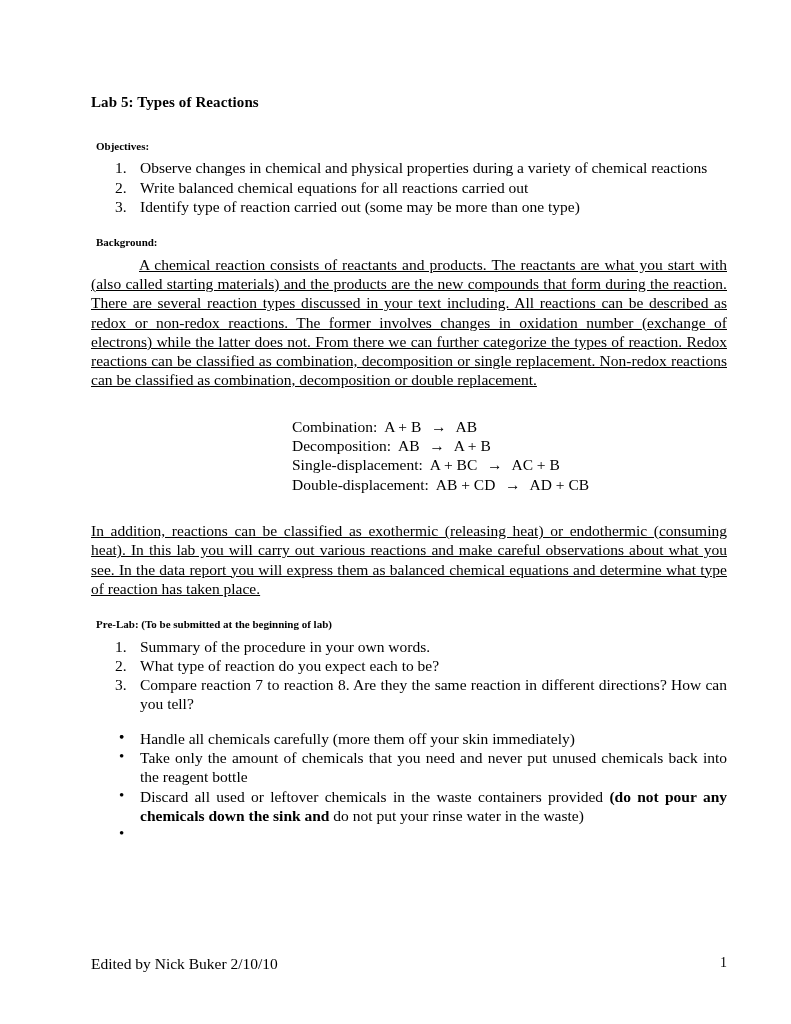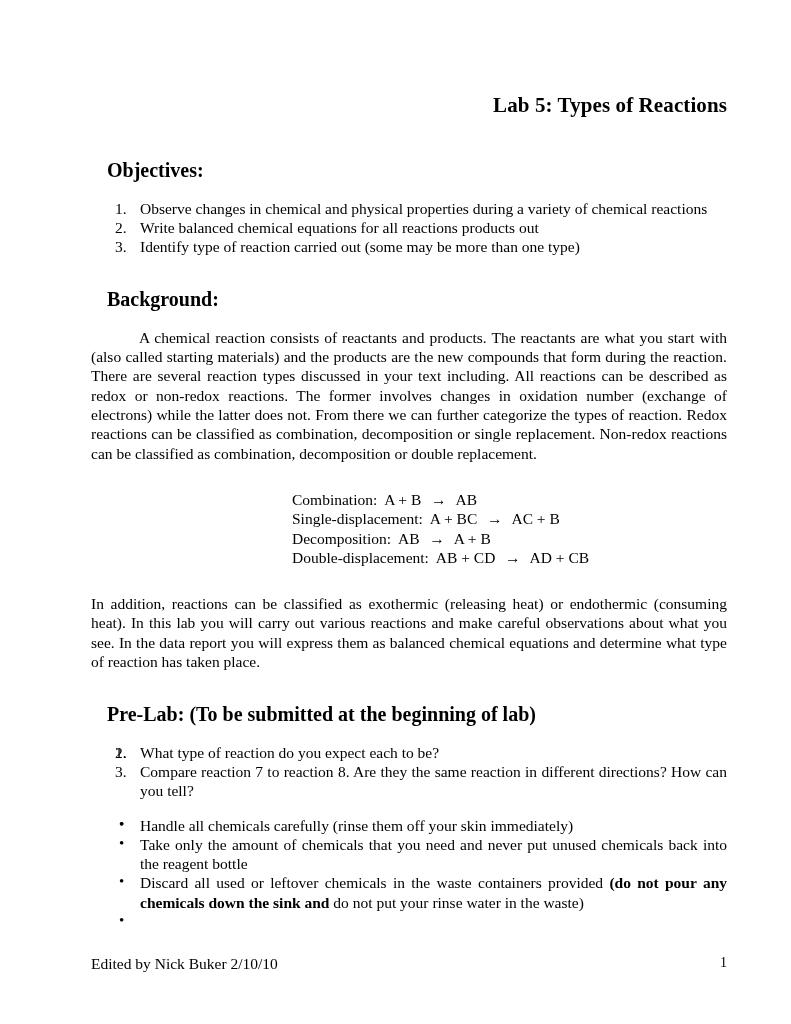--- a/index.html
+++ b/index.html
@@ -26,52 +26,52 @@
   }
   .content {
     position: absolute;
     left: 91px;
     top: 0;
     width: 636px;
   }
 
   
   .doc-title {
-    text-align: right;
+    text-align: left;
     font-weight: bold;
-    font-size: 21px;
+    font-size: 15px;
     letter-spacing: 0.1px;
     margin: 0;
     padding-top: 93px;
     line-height: 1.2;
   }
 
   
   .section-head {
     font-weight: bold;
-    font-size: 20px;
+    font-size: 11px;
     line-height: 1.22;
-    margin: 16px;
+    margin: 5px;
   }
   .section-head .underline { }
 
   .gap-title  { height: 24px; }
   .gap-sec    { height: 15px; }
 
   
   p.body {
     font-size: 15.5px;
     line-height: 1.245;
     margin: 0;
     text-align: justify;
     text-justify: inter-word;
     hyphens: none;
   }
   p.body.indent { text-indent: 48px; }
-  p.body.last-left { text-align-last: left; }
+  p.body.last-left { text-align-last: left; text-decoration: underline; }
 
   
   ol.num-list {
     margin: 0;
     padding: 0;
     list-style: none;
     font-size: 15.5px;
     line-height: 1.245;
   }
   ol.num-list > li {
@@ -148,68 +148,68 @@
     <div class="doc-title">Lab 5: Types of Reactions</div>
 
     <div class="gap-title"></div>
 
     <div class="section-head">Objectives:</div>
     <ol class="num-list">
       <li>
         <span class="marker">1.</span><span>Observe changes in chemical and physical properties during a variety of chemical reactions</span>
       </li>
       <li>
-        <span class="marker">2.</span><span>Write balanced chemical equations for all reactions products out</span>
+        <span class="marker">2.</span><span>Write balanced chemical equations for all reactions carried out</span>
       </li>
       <li>
         <span class="marker">3.</span><span>Identify type of reaction carried out (some may be more than one type)</span>
       </li>
     </ol>
 
     <div class="gap-sec"></div>
 
     <div class="section-head">Background:</div>
     <p class="body indent last-left">A chemical reaction consists of reactants and products.  The reactants are what you start with (also called starting materials) and the products are the new compounds that form during the reaction.  There are several reaction types discussed in your text including.  All reactions can be described as redox or non-redox reactions.  The former involves changes in oxidation number (exchange of electrons) while the latter does not.  From there we can further categorize the types of reaction.  Redox reactions can be classified as combination, decomposition or single replacement.  Non-redox reactions can be classified as combination, decomposition or double replacement.</p>
 
     <div class="gap-sec"></div>
 
     <div class="eq-block">
       <div class="eq-line"><span>Combination:</span>  <span>A + B</span>  <span class="arrow">→</span>  <span>AB</span></div>
+      <div class="eq-line"><span>Decomposition:</span>  <span>AB</span>  <span class="arrow">→</span>  <span>A + B</span></div>
       <div class="eq-line"><span>Single-displacement:</span>  <span>A + BC</span>  <span class="arrow">→</span>  <span>AC + B</span></div>
-      <div class="eq-line"><span>Decomposition:</span>  <span>AB</span>  <span class="arrow">→</span>  <span>A + B</span></div>
       <div class="eq-line"><span>Double-displacement:</span>  <span>AB + CD</span>  <span class="arrow">→</span>  <span>AD + CB</span></div>
     </div>
 
     <div class="gap-sec"></div>
 
     <p class="body last-left">In addition, reactions can be classified as exothermic (releasing heat) or endothermic (consuming heat).  In this lab you will carry out various reactions and make careful observations about what you see.  In the data report you will express them as balanced chemical equations and determine what type of reaction has taken place.</p>
 
     <div class="gap-sec"></div>
 
     <div class="section-head"><span>Pre-Lab:  (To be submitted at the </span><span class="underline">beginning</span><span> of lab)</span></div>
     <ol class="num-list">
       <li>
-        <span class="marker">1.</span>
+        <span class="marker">1.</span><span>Summary of the procedure in your own words.</span>
       </li>
       <li>
         <span class="marker">2.</span><span>What type of reaction do you expect each to be?</span>
       </li>
       <li>
         <span class="marker">3.</span><span>Compare reaction 7 to reaction 8.  Are they the same reaction in different directions?  How can you tell?</span>
       </li>
     </ol>
 
     <div class="gap-sec"></div>
 
     <ul class="bullet-list">
       <li>
         <span class="marker">•</span>
       </li>
       <li>
-        <span class="marker">•</span><span>Handle all chemicals carefully (rinse them off your skin immediately)</span>
+        <span class="marker">•</span><span>Handle all chemicals carefully (more them off your skin immediately)</span>
       </li>
       <li>
         <span class="marker">•</span><span>Take only the amount of chemicals that you need and never put unused chemicals back into the reagent bottle</span>
       </li>
       <li>
         <span class="marker">•</span><span>Discard all used or leftover chemicals in the waste containers provided </span><b>(do not pour any chemicals down the sink and</b><span> do not put your rinse water in the waste)</span>
       </li>
       <li>
         <span class="marker">•</span>
       </li>

